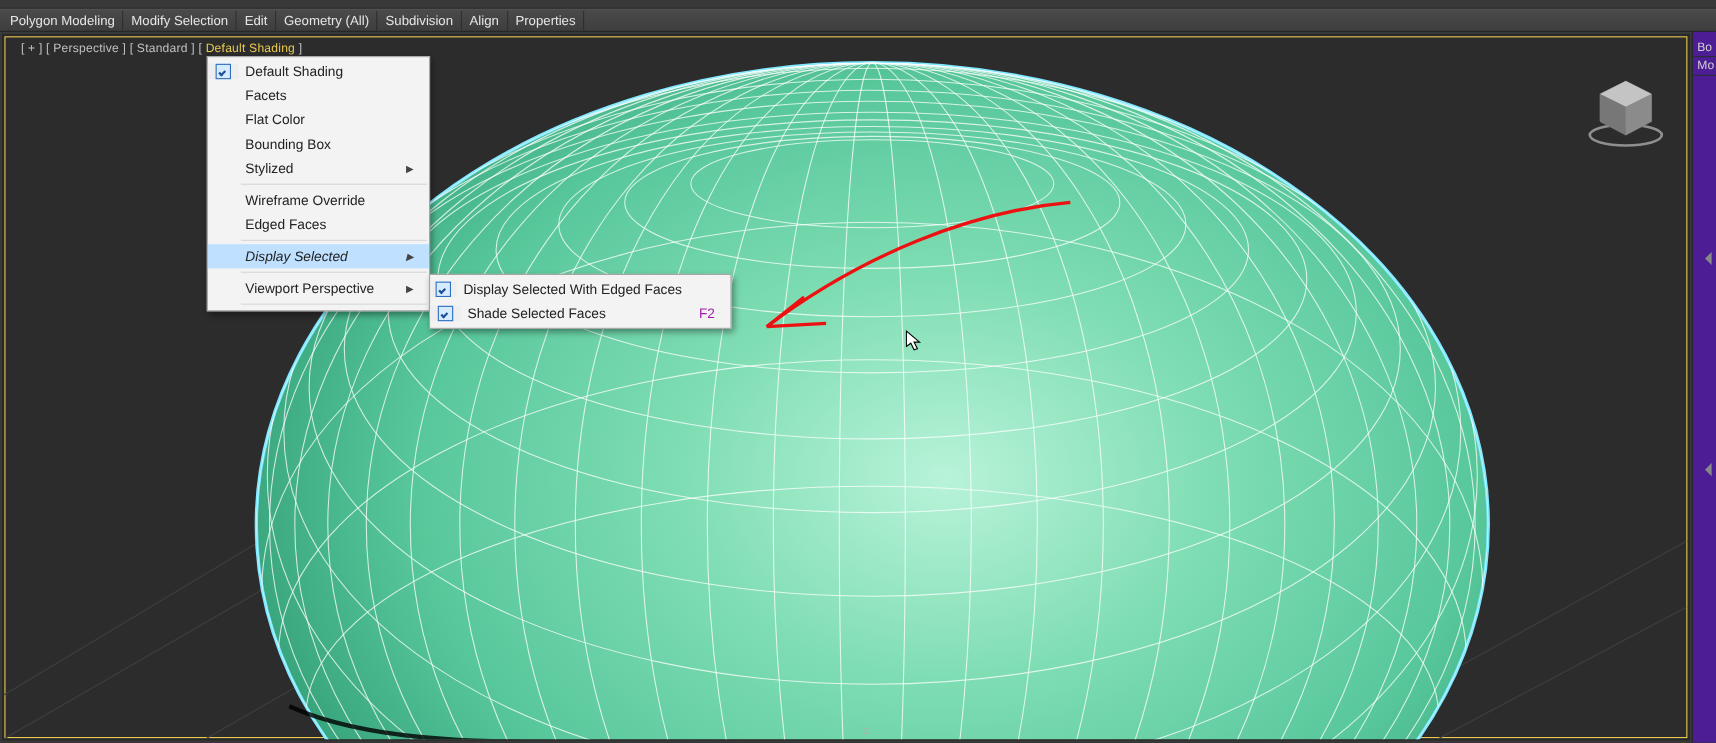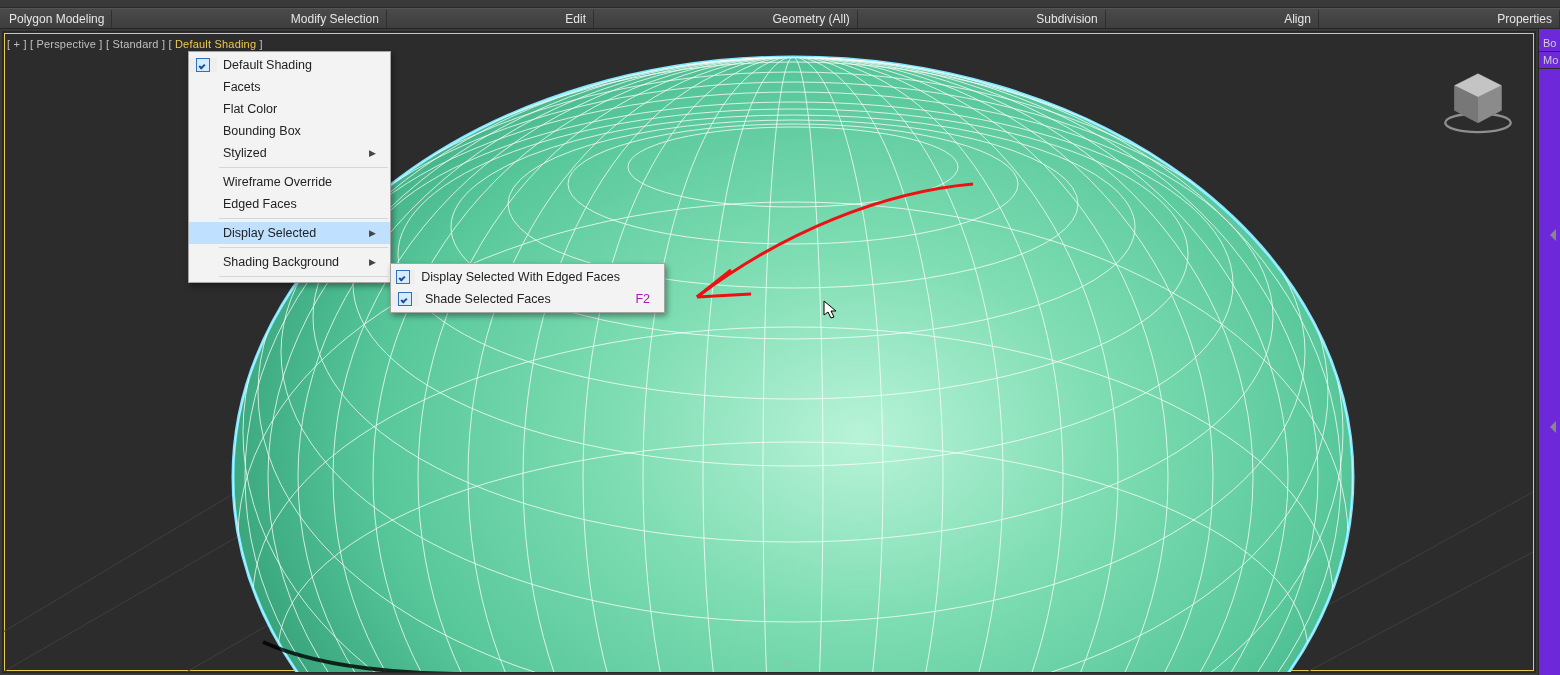--- a/index.html
+++ b/index.html
@@ -20,21 +20,20 @@
 
 
 .ribbon {
   height: 21px;
   background: linear-gradient(#4a4a4a, #3e3e3e);
   border-top: 1px solid #555;
   border-bottom: 1px solid #262626;
   display: flex;
   align-items: center;
   padding-left: 2px;
-  justify-content: space-between;
 }
 .ribbon-item {
   color: #e6e6e6;
   font-size: 12px;
   padding: 2px 7px;
   border-right: 1px solid #2f2f2f;
   cursor: default;
 }
 
 
@@ -49,21 +48,21 @@
 }
 .viewport-frame {
   position: absolute;
   left: 1px; top: 1px; right: 1px; bottom: 1px;
   border: 1px solid #eac94f;
 }
 
 
 .vp-label {
   position: absolute;
-  left: 4px; top: 6px;
+  left: 16px; top: 6px;
   font-size: 11px;
   color: #c0c0c0;
   letter-spacing: 0.2px;
 }
 .vp-label span.bracket { color: #c0c0c0; }
 .vp-label span.plus  { color: #c0c0c0; }
 .vp-label span.persp { color: #c0c0c0; }
 .vp-label span.std   { color: #c0c0c0; }
 .vp-label span.shade { color: #eac94f; }
 
@@ -78,21 +77,21 @@
   position: absolute;
   right: 18px; top: 30px;
   width: 78px; height: 78px;
 }
 
 
 .right-strip {
   position: absolute;
   right: 0; top: 29px;
   width: 22px; height: 646px;
-  background: #6d28d9;
+  background: #4c1d95;
   border-left: 1px solid #272727;
   color: #d0d0d0;
   font-size: 11px;
   padding-top: 6px;
 }
 .right-strip .lbl {
   padding: 2px 4px;
   border-bottom: 1px solid #2d2d2d;
 }
 .right-strip .flyout {
@@ -130,39 +129,40 @@
 .ctx-menu .label { flex: 1; padding-left: 6px; }
 .ctx-menu .accel { color: #a21caf; padding-left: 30px; }
 .ctx-menu .arrow {
   width: 10px; text-align: right; color: #444;
 }
 .ctx-menu .sep {
   height: 1px; margin: 3px 2px 3px 30px; background: #d6d6d6;
 }
 .ctx-menu .row.highlight {
   background: #bfe0ff;
+  font-style: italic;
 }
 .ctx-menu .check {
   width:14px; height:14px;
   border:1px solid #2e6fc0;
   background:#d6ebff;
   position:relative;
 }
 .ctx-menu .check::after{
   content:"";
   position:absolute;
   left:2px; top:5px;
   width:4px; height:2px;
   border-left:2px solid #1a4f9c;
   border-bottom:2px solid #1a4f9c;
   transform: rotate(-45deg);
 }
 
 #menu-main { left: 188px; top: 51px; width: 203px; }
-#menu-sub  { left: 390px; top: 263px; width: 275px; }
+#menu-sub  { left: 390px; top: 249px; width: 275px; }
 
 
 .red-arrow {
   position: absolute;
   left: 670px; top: 140px;
   pointer-events: none;
 }
 
 
 .cursor {
@@ -327,21 +327,21 @@
     </div>
     <div class="sep"></div>
     <div class="row highlight">
       <div class="gutter strip"></div>
       <div class="label">Display Selected</div>
       <div class="arrow" style="font-size: 9px;">▶</div>
     </div>
     <div class="sep"></div>
     <div class="row">
       <div class="gutter strip"></div>
-      <div class="label">Shading Background</div>
+      <div class="label">Viewport Perspective</div>
       <div class="arrow" style="font-size: 9px;">▶</div>
     </div>
     <div class="sep"></div>
   </div>
 
 <div id="menu-sub" class="ctx-menu">
     <div class="row">
       <div class="gutter strip">
         <div class="check"></div>
       </div>

